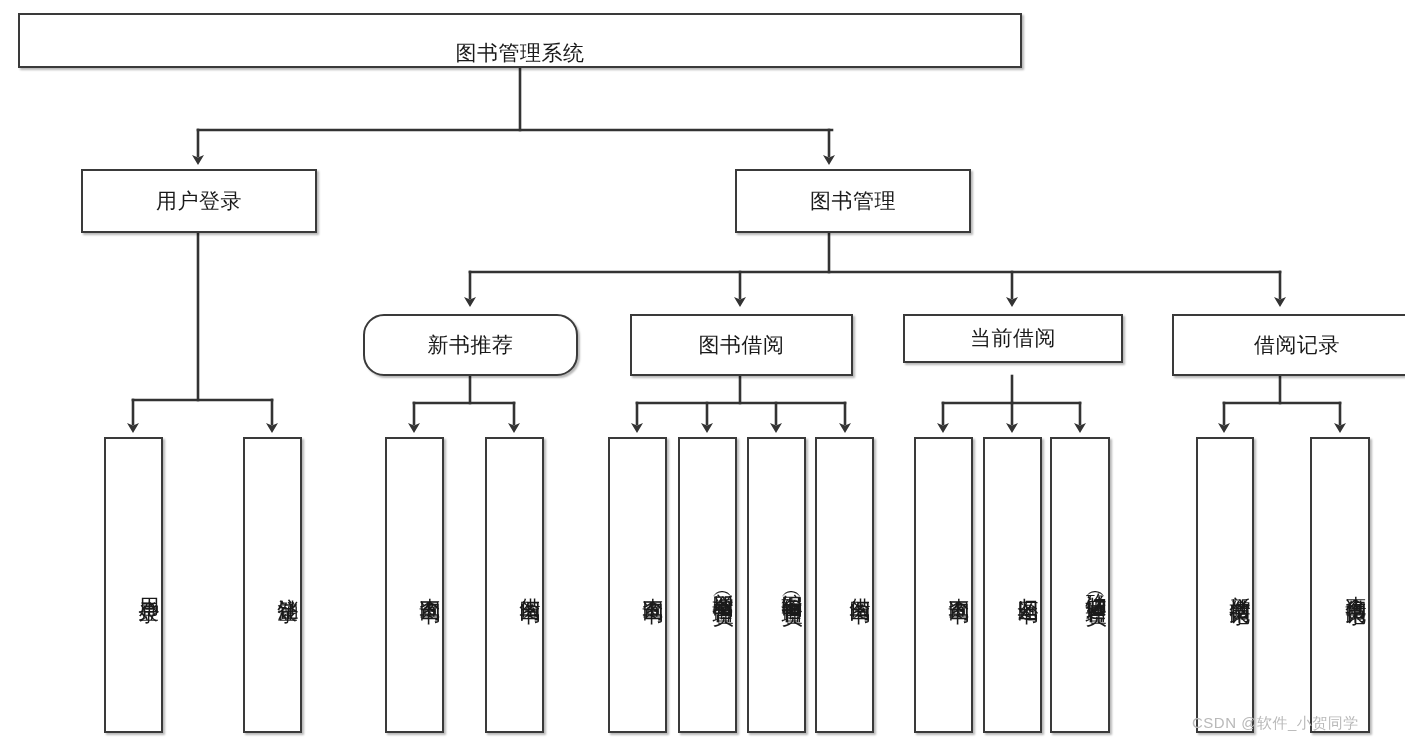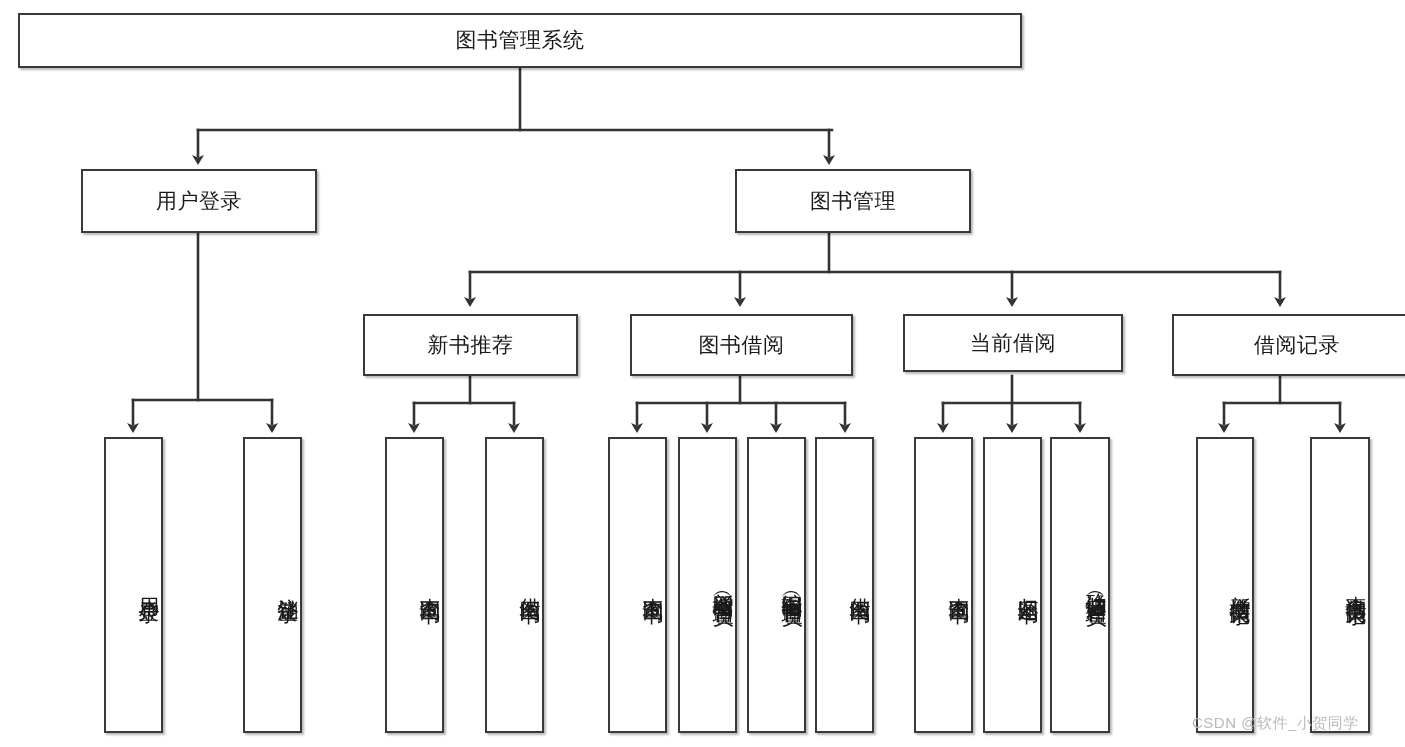--- a/index.html
+++ b/index.html
@@ -119,38 +119,38 @@
       <path d="M1012,403 L1012,424" marker-end="url(#arrow)"></path>
       <path d="M1080,403 L1080,424" marker-end="url(#arrow)"></path>
 
       <path d="M1280,376 L1280,403"></path>
       <path d="M1224,403 L1340,403"></path>
       <path d="M1224,403 L1224,424" marker-end="url(#arrow)"></path>
       <path d="M1340,403 L1340,424" marker-end="url(#arrow)"></path>
     </g>
   </svg>
 
-  <div class="node horiz" style="left:18px; top:13px; width:1004px; height:55px;">
+  <div class="node horiz" style="left:18px; top:13px; width:1004px; height:55px;align-items:flex-end;">
     <span>图书管理系统</span>
   </div>
 
   <div class="node horiz" style="left:81px; top:169px; width:236px; height:64px;">
     <span>用户登录</span>
   </div>
   <div class="node horiz" style="left:711px; top:169px; width:236px; height:64px;margin-left:24px;">
     <span>图书管理</span>
   </div>
 
-  <div class="node horiz" style="left:363px; top:314px; width:215px; height:62px;">
+  <div class="node horiz" style="left:363px; top:314px; width:215px; height:62px;border-radius:21px;">
     <span>新书推荐</span>
   </div>
   <div class="node horiz" style="left:630px; top:314px; width:223px; height:62px;align-items:center;">
     <span>图书借阅</span>
   </div>
-  <div class="node horiz" style="left:903px; top:314px; width:220px; height:58px;">
+  <div class="node horiz" style="left:903px; top:314px; width:220px; height:49px;">
     <span>当前借阅</span>
   </div>
   <div class="node horiz" style="left:1172px; top:314px; width:250px; height:62px;text-align:center;">
     <span>借阅记录</span>
   </div>
 
   <div class="node vert" style="left:104px; top:437px; width:59px; height:296px;">
     <span class="vlabel">用户登录</span>
   </div>
   <div class="node vert" style="left:243px; top:437px; width:59px; height:296px;">

